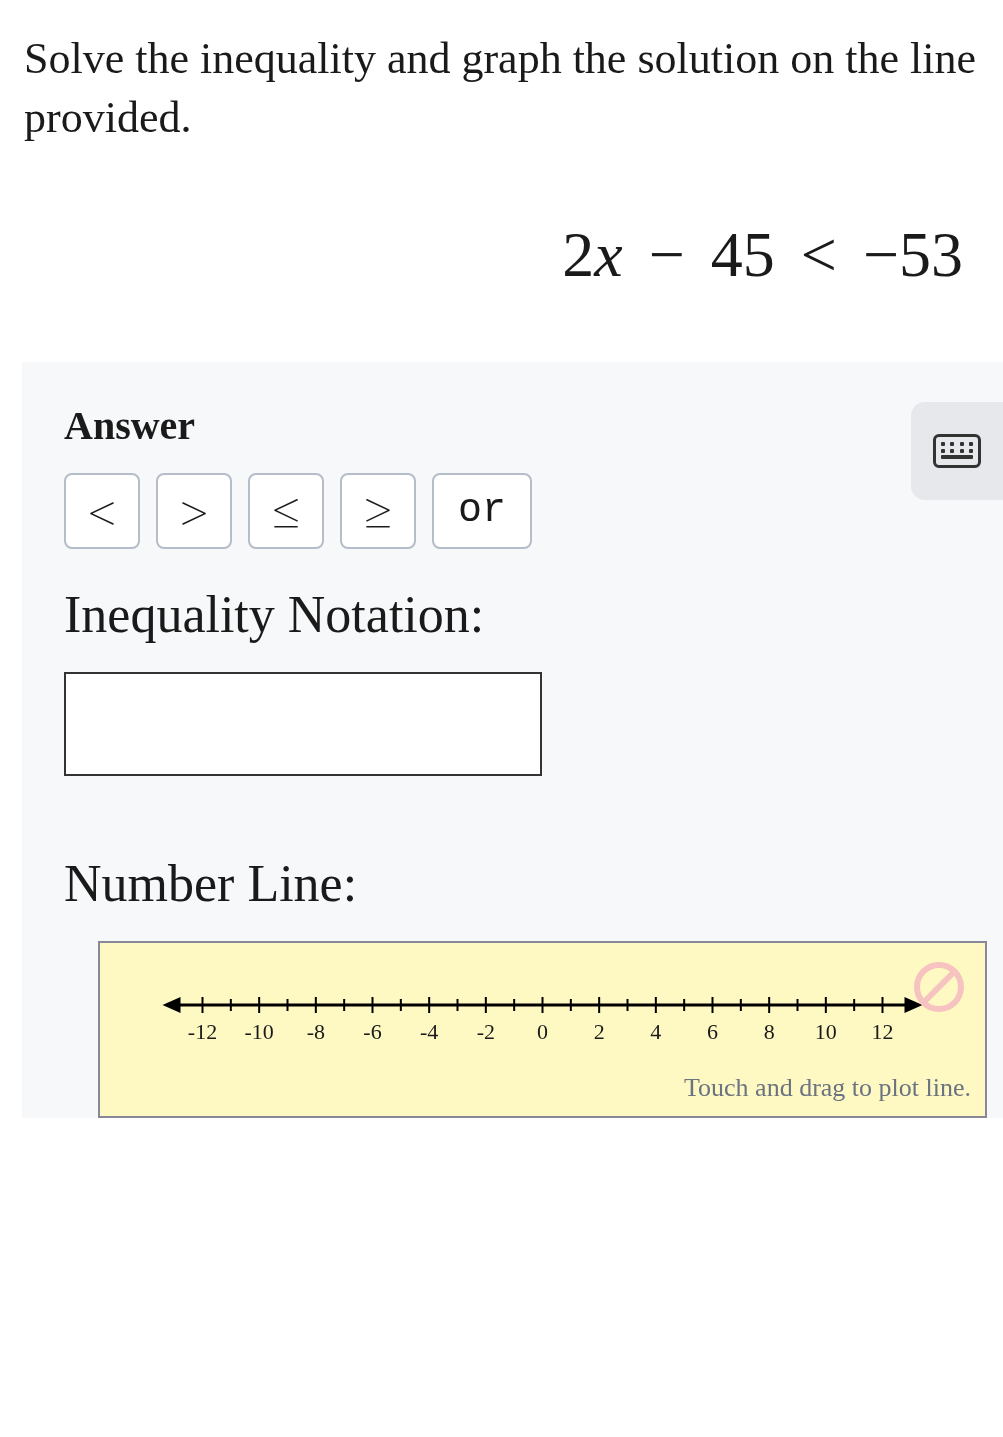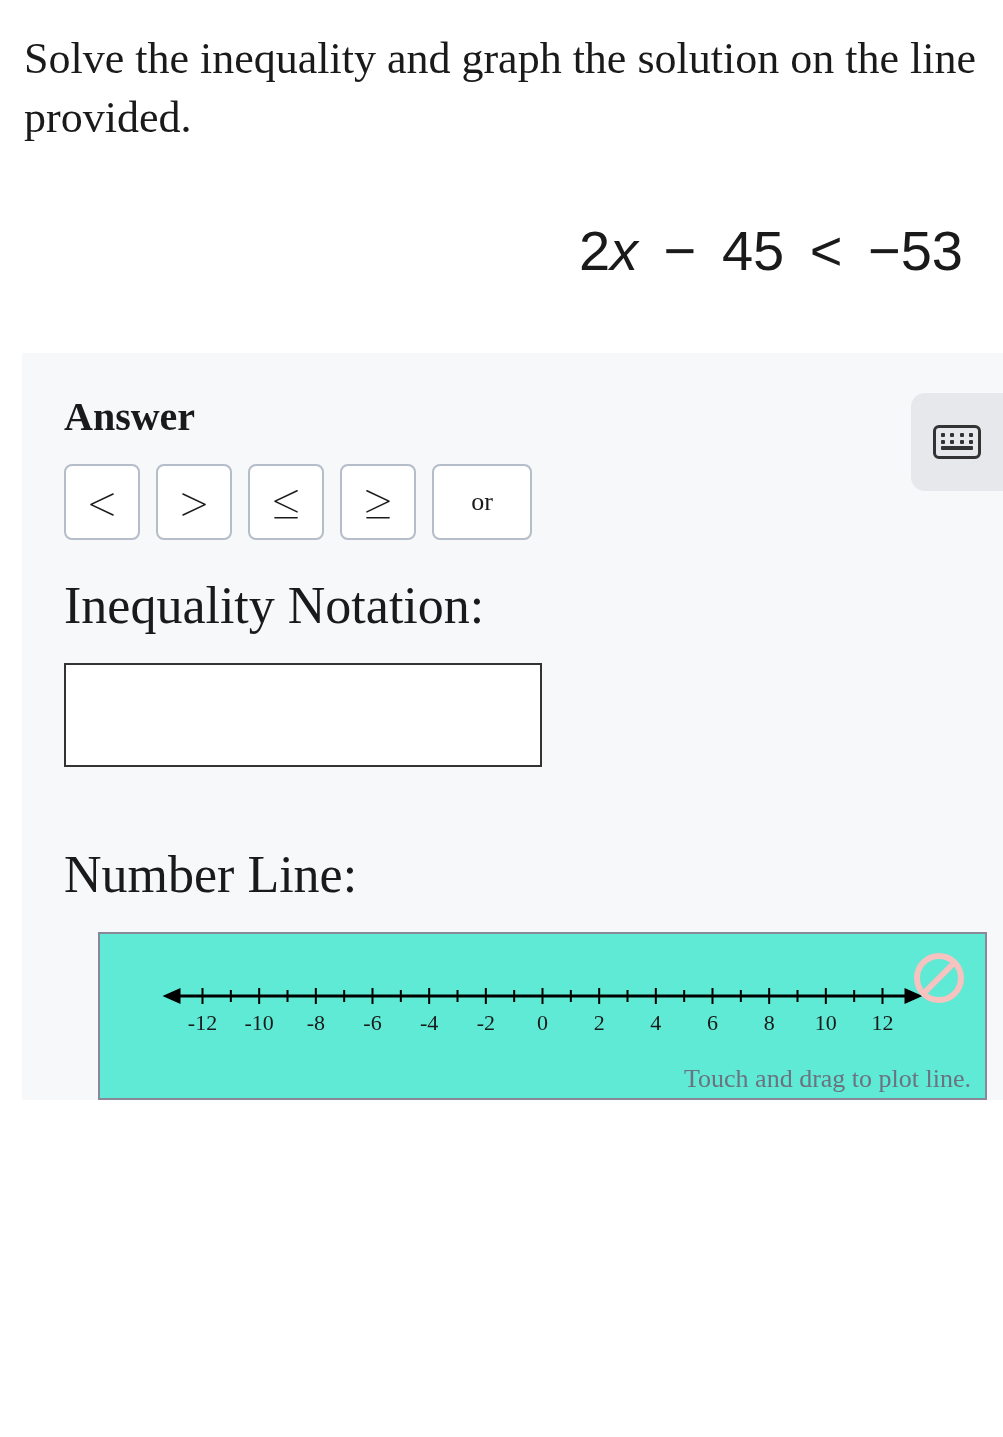--- a/index.html
+++ b/index.html
@@ -18,24 +18,24 @@
     padding: 22px 24px 0 24px;
   }
   .question-text {
     font-size: 44px;
     line-height: 1.35;
     font-weight: 400;
     margin-bottom: 70px;
     margin-top: 7px;
   }
   .equation {
-    font-size: 56px;
+    font-size: 64px;
     text-align: right;
     padding-right: 16px;
-    font-family: Liberation Sans, sans-serif;
+    font-family: Liberation Serif, serif;
     margin-bottom: 70px;
   }
   .equation .var {
     font-style: italic;
   }
   .equation .op {
     padding: 0 10px;
   }
   .answer-panel {
     background: #f7f8fa;
@@ -106,41 +106,41 @@
     height: 72px;
     display: flex;
     align-items: center;
     justify-content: center;
     font-size: 38px;
     font-family: "Latin Modern Math", "Cambria Math", Georgia, serif;
     color: #1a1a1a;
   }
   .op-btn.or-btn {
     width: 96px;
-    font-size: 26px;
-    font-family: Liberation Serif, serif;
+    font-size: 40px;
+    font-family: Liberation Mono, monospace;
   }
   .section-label {
     font-size: 52px;
     margin-bottom: 28px;
   }
   .notation-input {
     border: 2px solid #333;
     background: #fff;
     width: 478px;
     height: 104px;
     box-sizing: border-box;
     margin-bottom: 78px;
   }
   .number-line-box {
     border: 2px solid #889;
-    background: #5eead4;
+    background: #fef9c3;
     margin: 0 16px 0 34px;
     position: relative;
-    padding: 30px 14px 4px 14px;
+    padding: 30px 14px 13px 14px;
     box-sizing: border-box;
   }
   .forbid-icon {
     position: absolute;
     top: 18px;
     right: 20px;
     width: 52px;
     height: 52px;
   }
   .forbid-icon svg circle {

